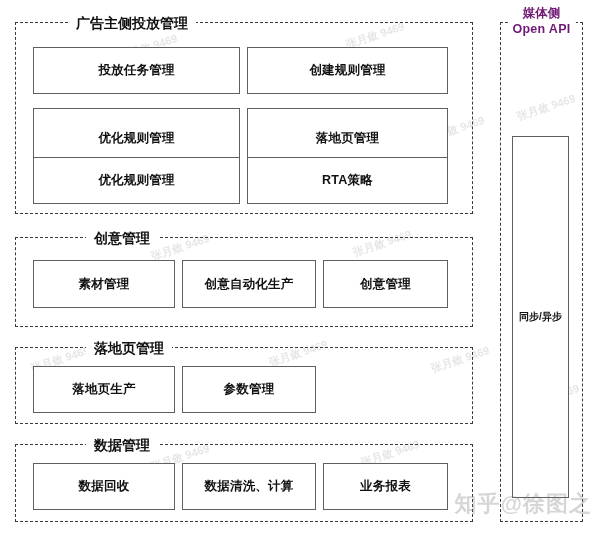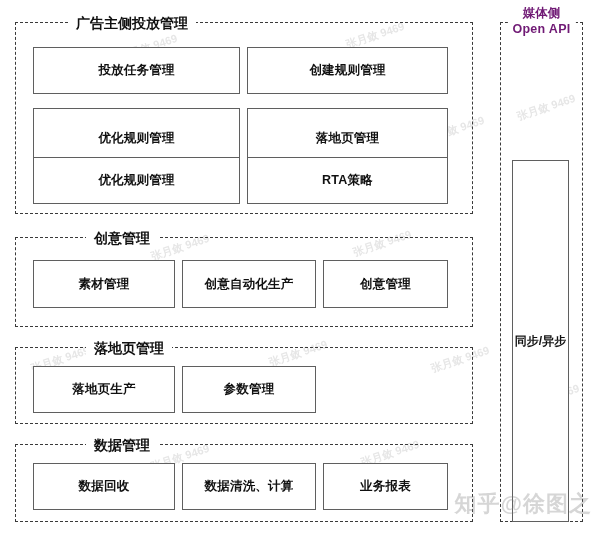--- a/index.html
+++ b/index.html
@@ -102,24 +102,23 @@
   }
   #box-sync {
     position: absolute;
     left: 11px; top: 113px;
     width: 57px; height: 362px;
     border: 1.3px solid #5f5f5f;
     background: #ffffff;
     display: flex;
     align-items: center;
     justify-content: center;
-    font-size: 12px;
+    font-size: 10px;
     font-weight: bold;
     color: #111;
-    margin-top: 24px;
   }
 
   
   .wm {
     position: absolute;
     color: rgba(140,140,140,0.22);
     font-size: 11px;
     font-weight: bold;
     transform: rotate(-18deg);
     pointer-events: none;

